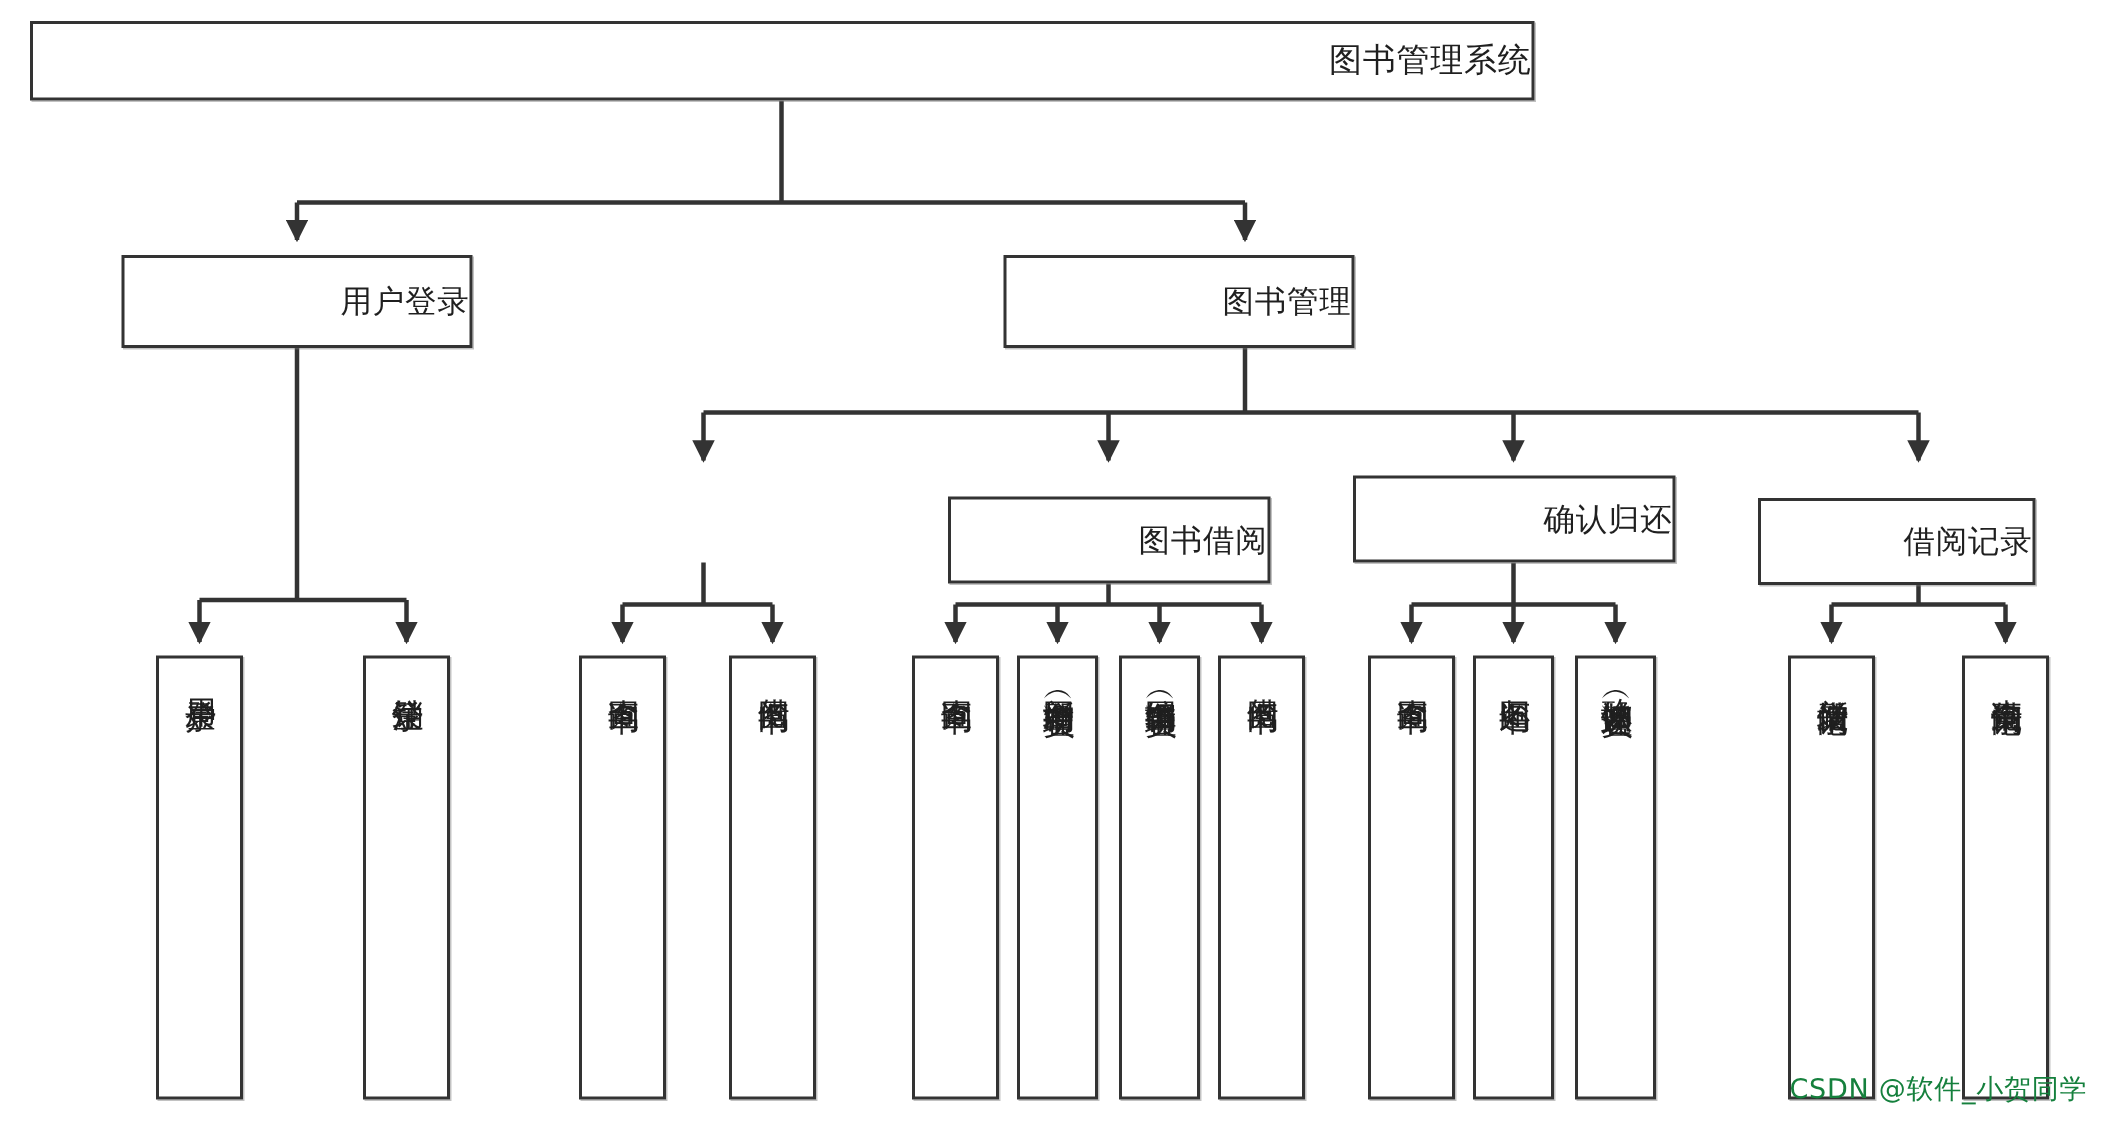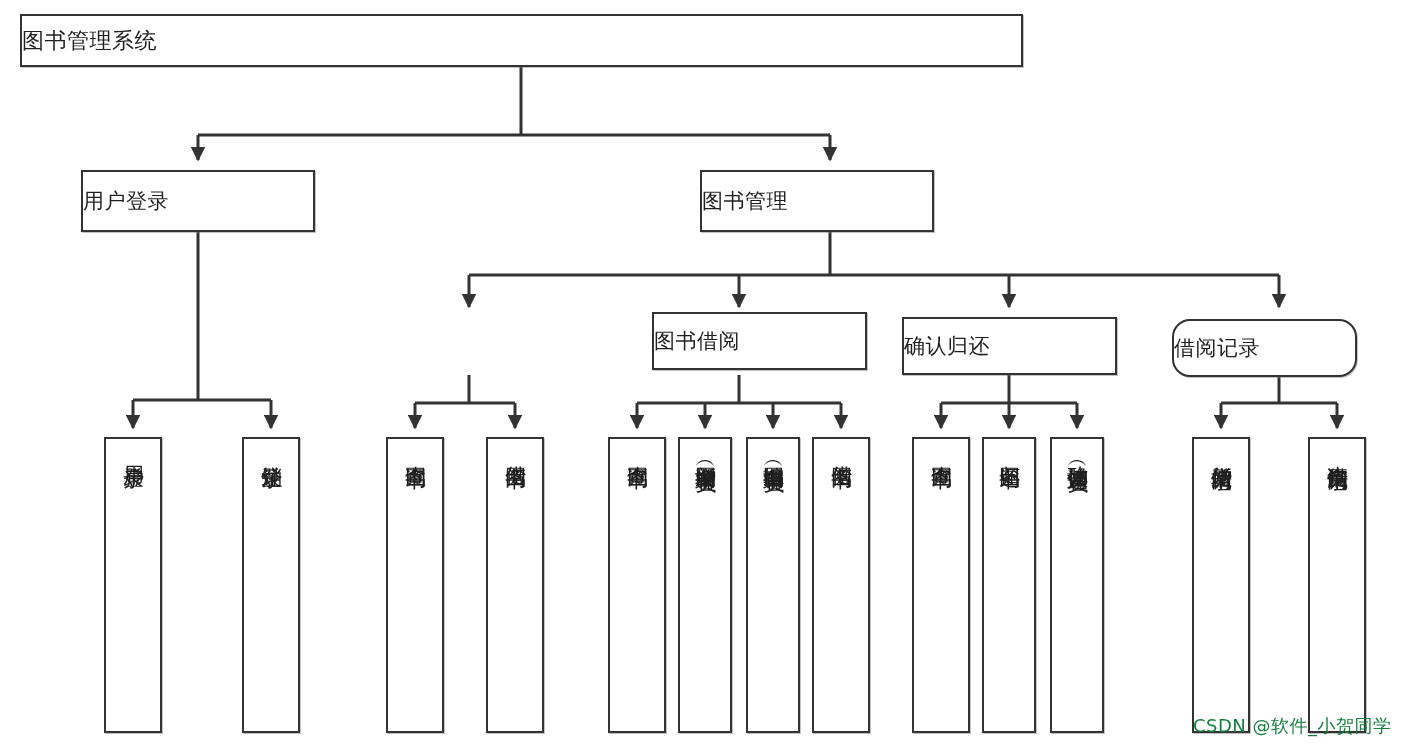--- a/index.html
+++ b/index.html
@@ -26,21 +26,21 @@
     height: 747px;
     pointer-events: none;
   }
   .node {
     position: absolute;
     box-sizing: border-box;
     background: #ffffff;
     border: 2.5px solid #333333;
     display: flex;
     align-items: center;
-    justify-content: flex-start;
+    justify-content: flex-end;
     box-shadow: 1px 1px 0 rgba(120,120,120,0.45);
   }
   .node .lbl {
     font-size: 21px;
     line-height: 1.15;
     letter-spacing: 0.5px;
     color: #1f1f1f;
     text-align: center;
     white-space: nowrap;
   }
@@ -123,31 +123,31 @@
     </g>
   </svg>
 
   <div class="node root" style="left:20px; top:14px; width:1003px; height:53px;">
     <span class="lbl">图书管理系统</span>
   </div>
 
   <div class="node" style="left:81px; top:170px; width:234px; height:62px;">
     <span class="lbl">用户登录</span>
   </div>
-  <div class="node" style="left:700px; top:170px; width:234px; height:62px;">
+  <div class="node" style="left:669px; top:170px; width:234px; height:62px;">
     <span class="lbl">图书管理</span>
   </div>
 
-  <div class="node" style="left:632px; top:312px; width:215px; height:58px;margin-left:20px;">
+  <div class="node" style="left:632px; top:331px; width:215px; height:58px;">
     <span class="lbl">图书借阅</span>
   </div>
   <div class="node" style="left:902px; top:317px; width:215px; height:58px;">
     <span class="lbl">确认归还</span>
   </div>
-  <div class="node" style="left:1172px; top:319px; width:185px; height:58px;border-radius:18px;">
+  <div class="node" style="left:1172px; top:332px; width:185px; height:58px;">
     <span class="lbl">借阅记录</span>
   </div>
 
   <div class="node vert" style="left:104px; top:437px; width:58px; height:296px;">
     <span class="lbl">用户登录</span>
   </div>
   <div class="node vert" style="left:242px; top:437px; width:58px; height:296px;">
     <span class="lbl">注销登录</span>
   </div>
 

